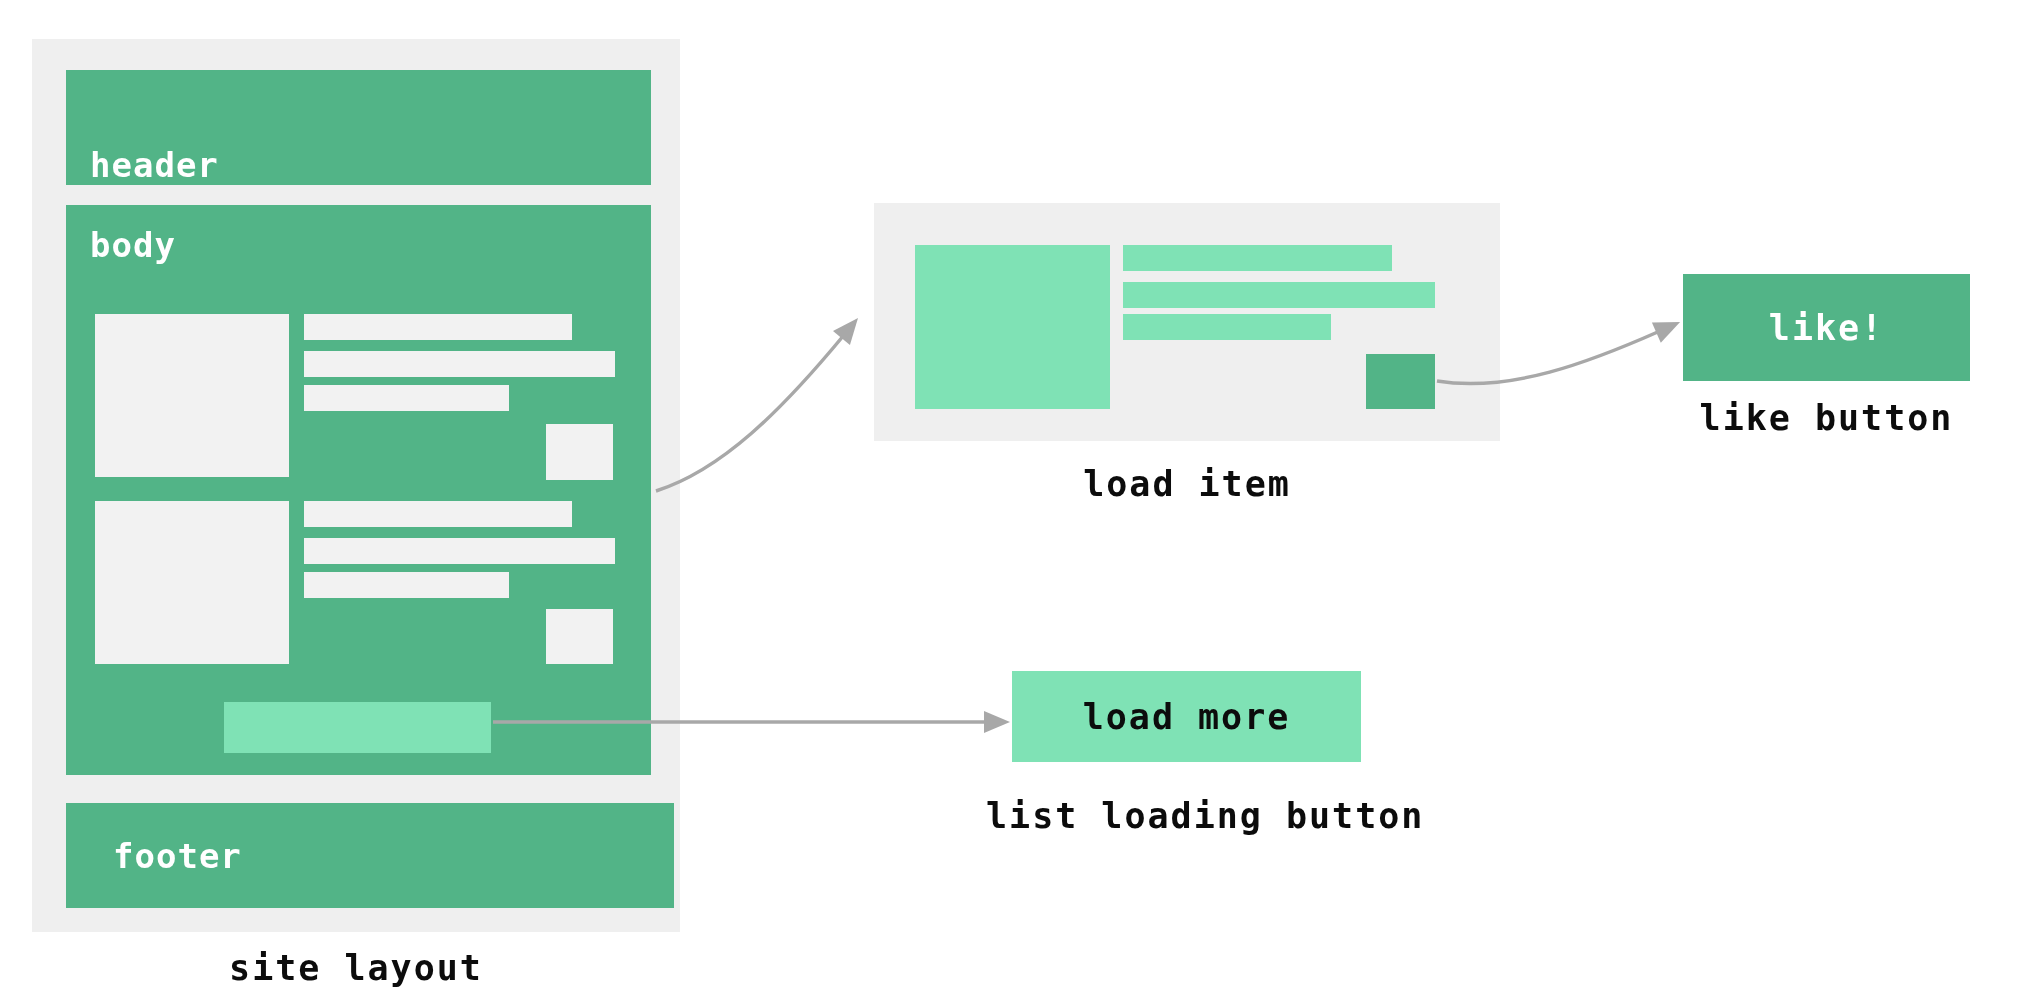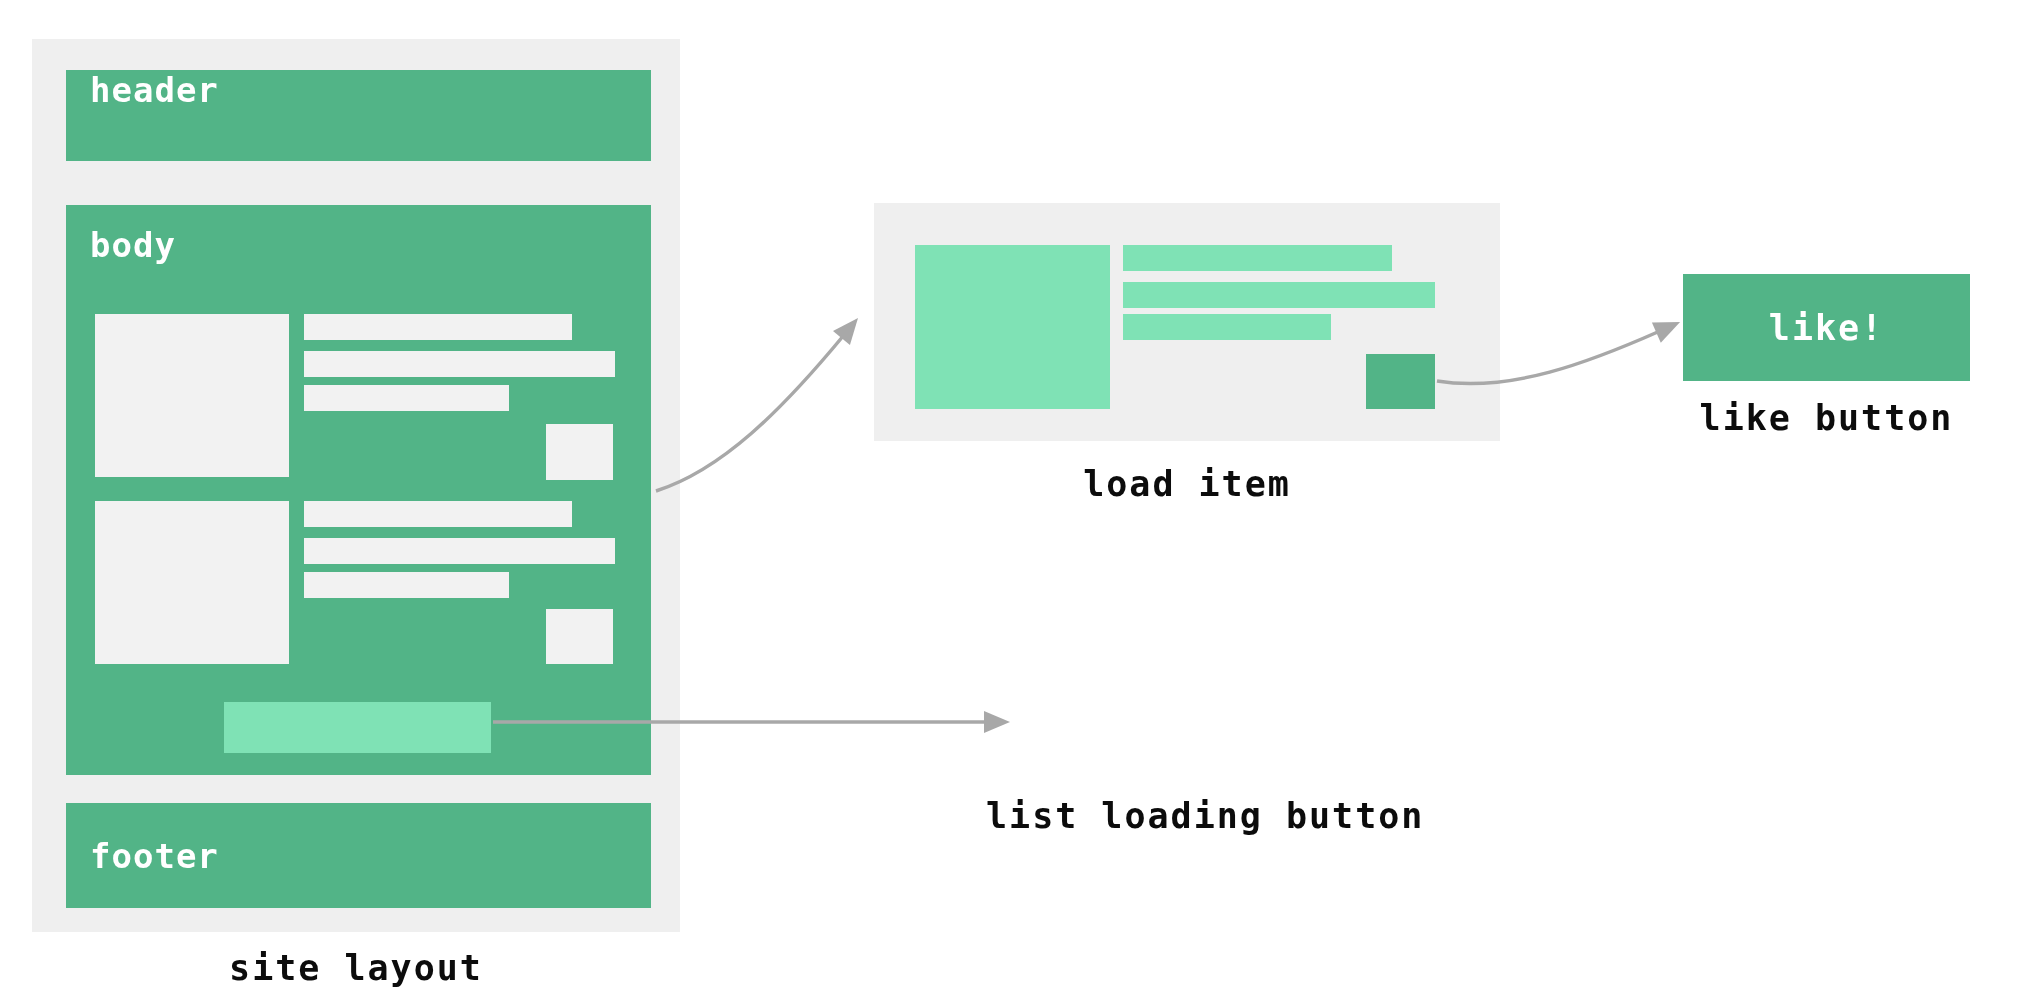--- a/index.html
+++ b/index.html
@@ -37,21 +37,21 @@
   }
   .arrows{position:absolute;left:0;top:0;pointer-events:none;}
 </style>
 </head>
 <body>
 
 <div class="stage">
 
   <div class="abs panel" style="left:32px;top:39px;width:648px;height:893px;"></div>
 
-  <div class="abs greenbox" style="left:66px;top:70px;width:585px;height:91px;display:flex;align-items:flex-start;">
+  <div class="abs greenbox" style="left:66px;top:70px;width:585px;height:115px;display:flex;align-items:flex-end;">
     <span class="boxlabel" style="padding-left:24px;">header</span>
   </div>
 
   <div class="abs greenbox" style="left:66px;top:205px;width:585px;height:570px;">
     <span class="boxlabel abs" style="left:24px;top:20px;">body</span>
   </div>
 
   <div class="abs skel" style="left:95px;top:314px;width:194px;height:163px;"></div>
   <div class="abs skel" style="left:304px;top:314px;width:268px;height:26px;"></div>
   <div class="abs skel" style="left:304px;top:351px;width:311px;height:26px;"></div>
@@ -59,38 +59,39 @@
   <div class="abs skel" style="left:546px;top:424px;width:67px;height:56px;"></div>
 
   <div class="abs skel" style="left:95px;top:501px;width:194px;height:163px;"></div>
   <div class="abs skel" style="left:304px;top:501px;width:268px;height:26px;"></div>
   <div class="abs skel" style="left:304px;top:538px;width:311px;height:26px;"></div>
   <div class="abs skel" style="left:304px;top:572px;width:205px;height:26px;"></div>
   <div class="abs skel" style="left:546px;top:609px;width:67px;height:55px;"></div>
 
   <div class="abs mintbox" style="left:224px;top:702px;width:267px;height:51px;"></div>
 
-  <div class="abs greenbox" style="left:66px;top:803px;width:585px;height:105px;display:flex;align-items:center;">
+  <div class="abs greenbox" style="left:66px;top:803px;width:585px;height:105px;display:flex;align-items:center;padding-left:23px;">
     <span class="boxlabel" style="padding-left:24px;">footer</span>
   </div>
 
   <div class="abs caption" style="left:32px;top:948px;width:648px;">site layout</div>
 
   <div class="abs panel" style="left:874px;top:203px;width:626px;height:238px;"></div>
   <div class="abs mintbox" style="left:915px;top:245px;width:195px;height:164px;"></div>
   <div class="abs mintbox" style="left:1123px;top:245px;width:269px;height:26px;"></div>
   <div class="abs mintbox" style="left:1123px;top:282px;width:312px;height:26px;"></div>
   <div class="abs mintbox" style="left:1123px;top:314px;width:208px;height:26px;"></div>
   <div class="abs greenbox" style="left:1366px;top:354px;width:69px;height:55px;"></div>
 
   <div class="abs caption" style="left:874px;top:464px;width:626px;">load item</div>
 
   <div class="abs caption" style="left:1633px;top:398px;width:387px;">like button</div>
   <div class="abs greenbox btn-text" style="left:1683px;top:274px;width:287px;height:107px;color:#ffffff;">like!</div>
 
+  <div class="abs mintbox btn-text" style="left:1012px;top:671px;width:349px;height:91px;color:var(--ink);">load more</div>
   <div class="abs caption" style="left:986px;top:796px;width:400px;">list loading button</div>
 
   <svg class="arrows" width="2020" height="992" viewBox="0 0 2020 992">
     <defs>
       <marker id="ah" markerUnits="userSpaceOnUse" markerWidth="28" markerHeight="24" viewBox="0 0 28 24" refX="5" refY="12" orient="auto">
         <path d="M1,1 L27,12 L1,23 Z" fill="#a8a8a8"></path>
       </marker>
     </defs>
     <path d="M 656 491 C 722 470, 782 410, 844 335" fill="none" stroke="#a8a8a8" stroke-width="3.5" marker-end="url(#ah)"></path>
     <path d="M 1437 381 C 1510 393, 1590 362, 1660 331" fill="none" stroke="#a8a8a8" stroke-width="3.5" marker-end="url(#ah)"></path>

